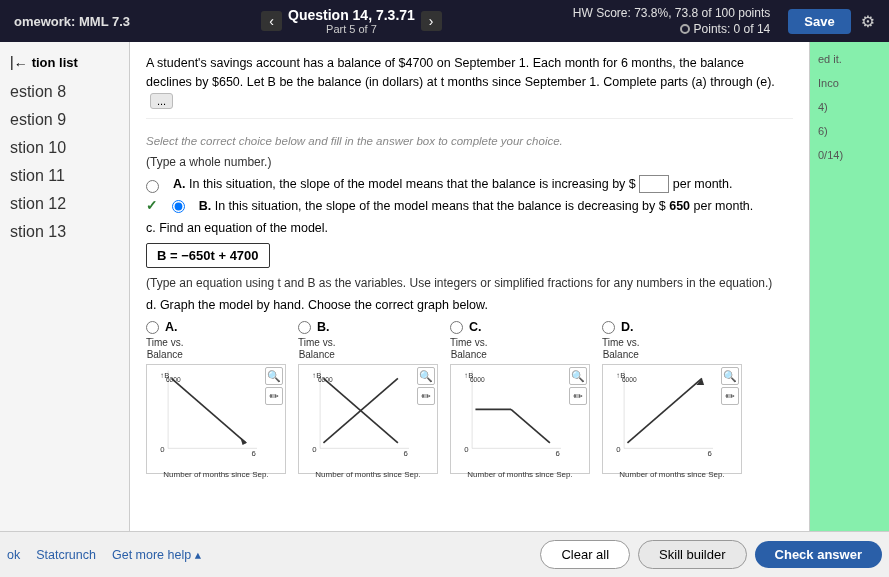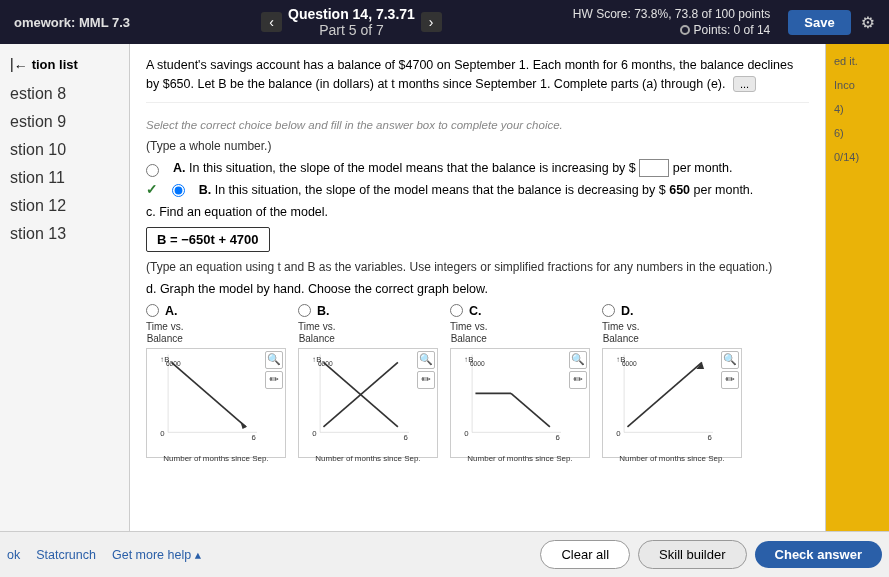--- a/index.html
+++ b/index.html
@@ -11,21 +11,21 @@
       color: white;
       display: flex;
       align-items: center;
       justify-content: space-between;
       padding: 6px 14px;
       min-height: 42px;
     }
     .top-bar-left { font-size: 13px; font-weight: bold; color: #e0e0e0; }
     .top-bar-center { display: flex; flex-direction: column; align-items: center; font-size: 12px; color: white; text-align: center; }
     .top-bar-center .question-title { font-size: 14px; font-weight: bold; }
-    .top-bar-center .part-label { font-size: 14px; color: #ccc; }
+    .top-bar-center .part-label { font-size: 11px; color: #ccc; }
     .hw-score { font-size: 12px; color: #e0e0e0; }
     .points-label { font-size: 12px; color: #e0e0e0; display: flex; align-items: center; gap: 4px; }
     .points-circle { width: 10px; height: 10px; border-radius: 50%; border: 2px solid #aaa; display: inline-block; }
     .save-btn {
       background: #2a5fa8;
       color: white;
       border: none;
       padding: 5px 16px;
       border-radius: 4px;
       font-size: 13px;
@@ -158,22 +158,22 @@
       color: white;
       border: none;
       border-radius: 20px;
       padding: 6px 20px;
       font-size: 13px;
       cursor: pointer;
       font-weight: bold;
     }
 
     .right-sidebar {
-      width: 64px;
-      background: #eab308;
+      width: 80px;
+      background: #86efac;
       border-left: 1px solid #ccc;
       padding: 8px 4px;
       font-size: 11px;
       color: #555;
       display: flex;
       flex-direction: column;
       gap: 6px;
     }
     .right-sidebar-item { padding: 3px 4px; cursor: pointer; }
 

